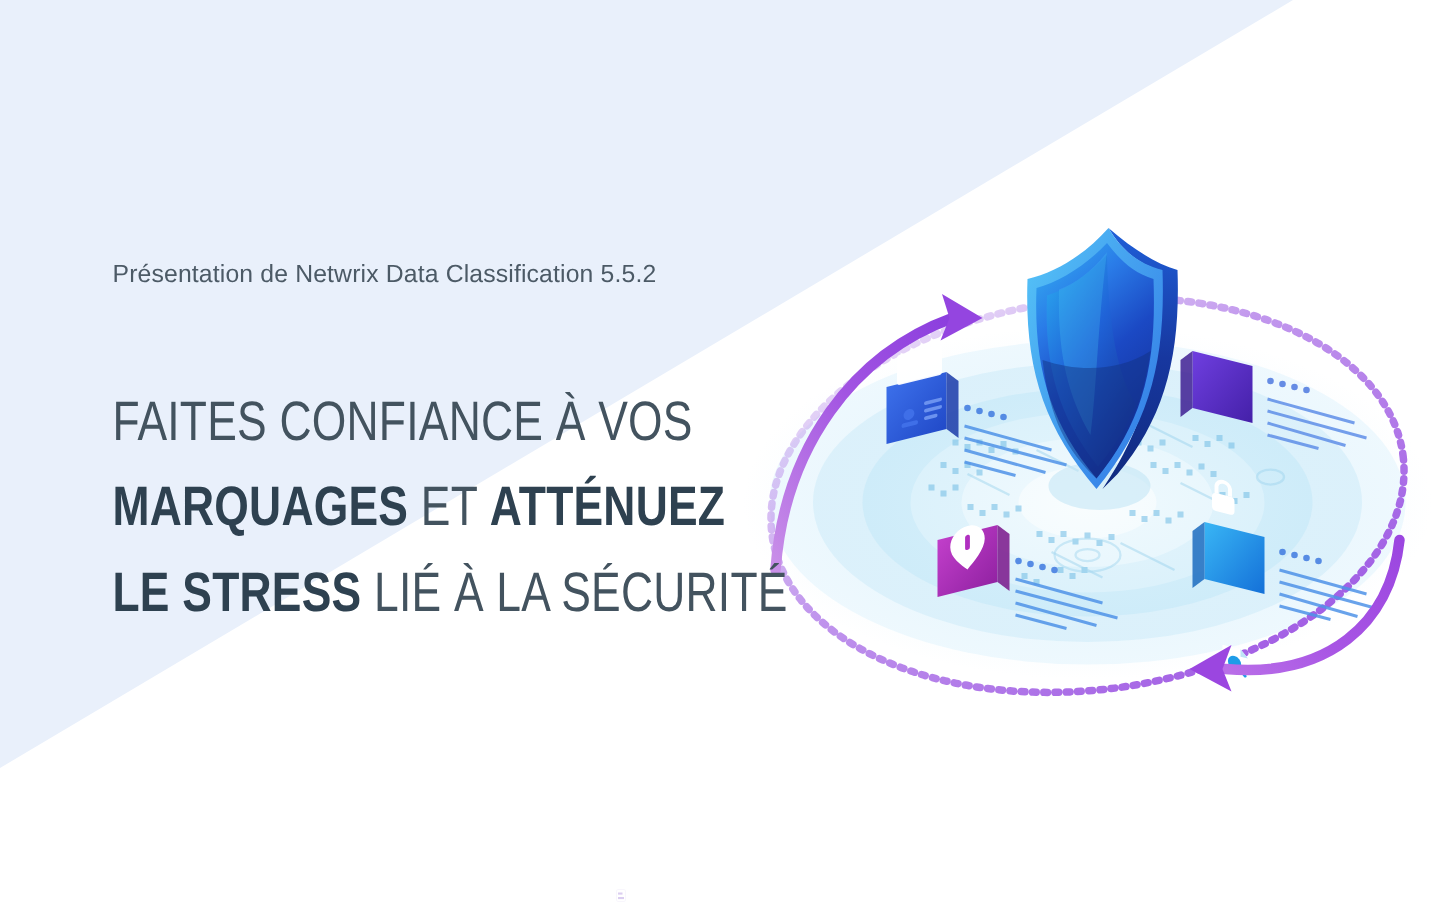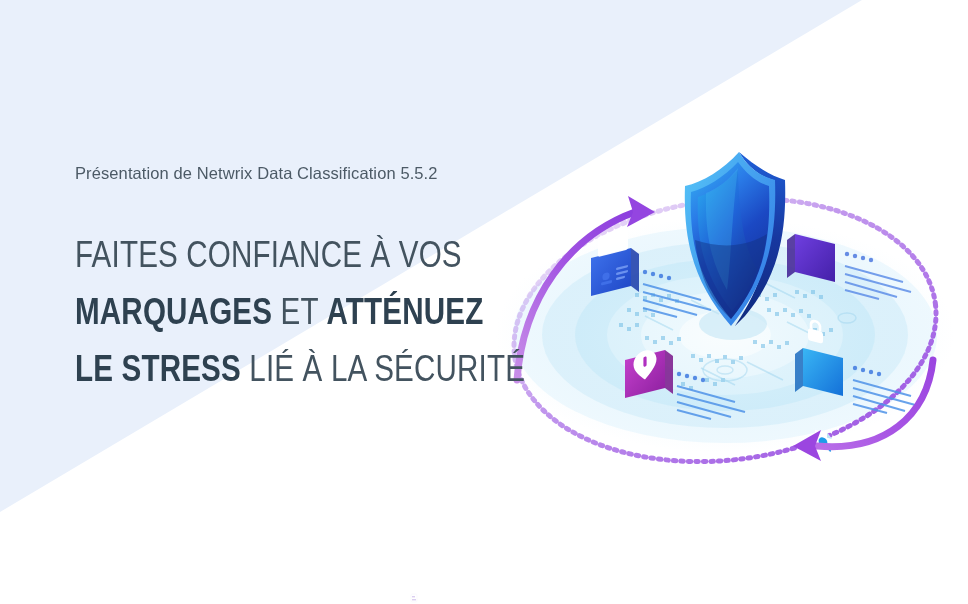--- a/index.html
+++ b/index.html
@@ -29,33 +29,33 @@
     width: 968px; height: 604px;
     background: #e9f0fb;
     -webkit-clip-path: polygon(0 0, 862px 0, 0 512px);
     clip-path: polygon(0 0, 862px 0, 0 512px);
   }
 
   
   .text-block {
     position: absolute;
     left: 75px;
-    top: 162px;
+    top: 172px;
     width: 430px;
   }
   .eyebrow {
     font-family: "Liberation Sans", sans-serif;
     font-size: 16.5px;
     line-height: 22px;
     color: #4c5a66;
     letter-spacing: 0.1px;
     white-space: nowrap;
   }
   .headline {
-    margin-top: 42px;
+    margin-top: 58px;
   }
   .hl-line {
     font-family: "Liberation Sans Narrow", "Liberation Sans", sans-serif;
     font-size: 37px;
     line-height: 57px;
     color: #3a4b57;
     white-space: nowrap;
     transform: scaleX(0.80);
     transform-origin: left center;
     letter-spacing: 0.2px;

